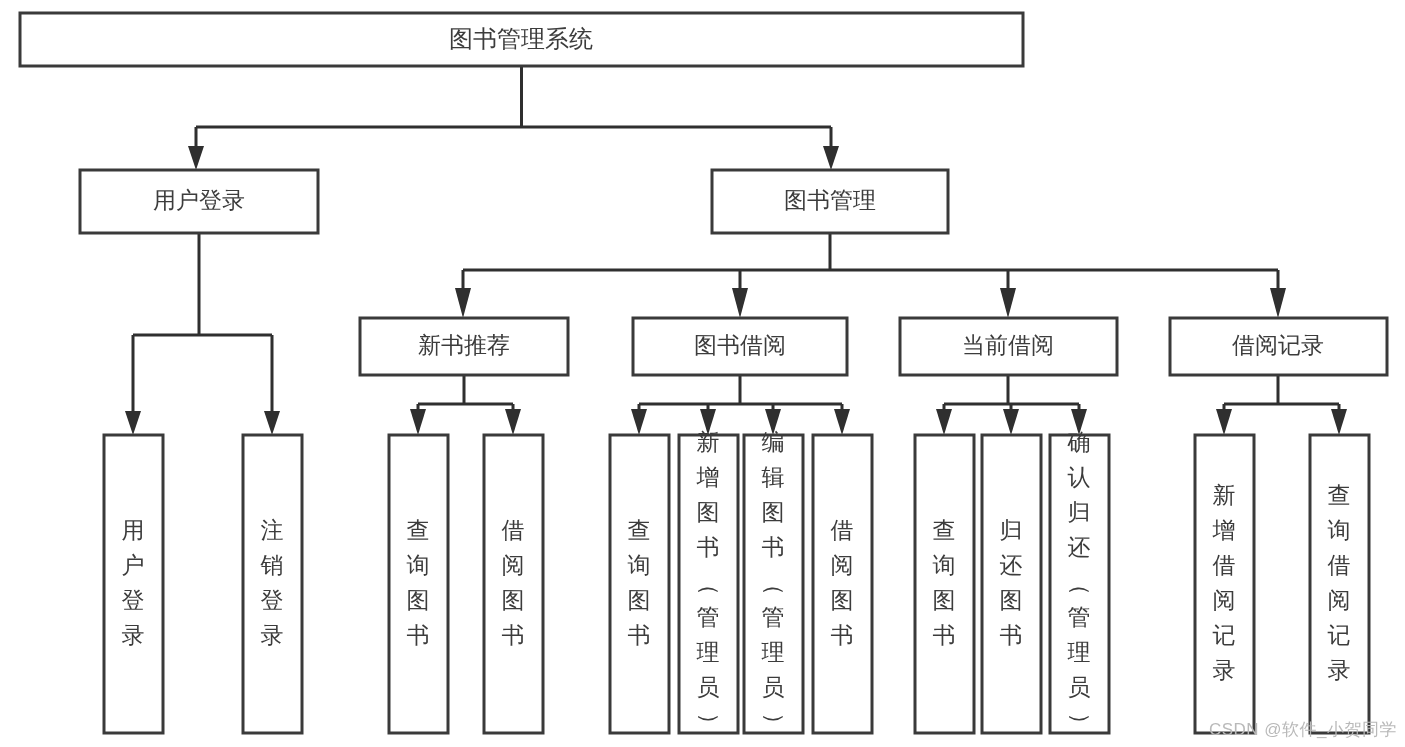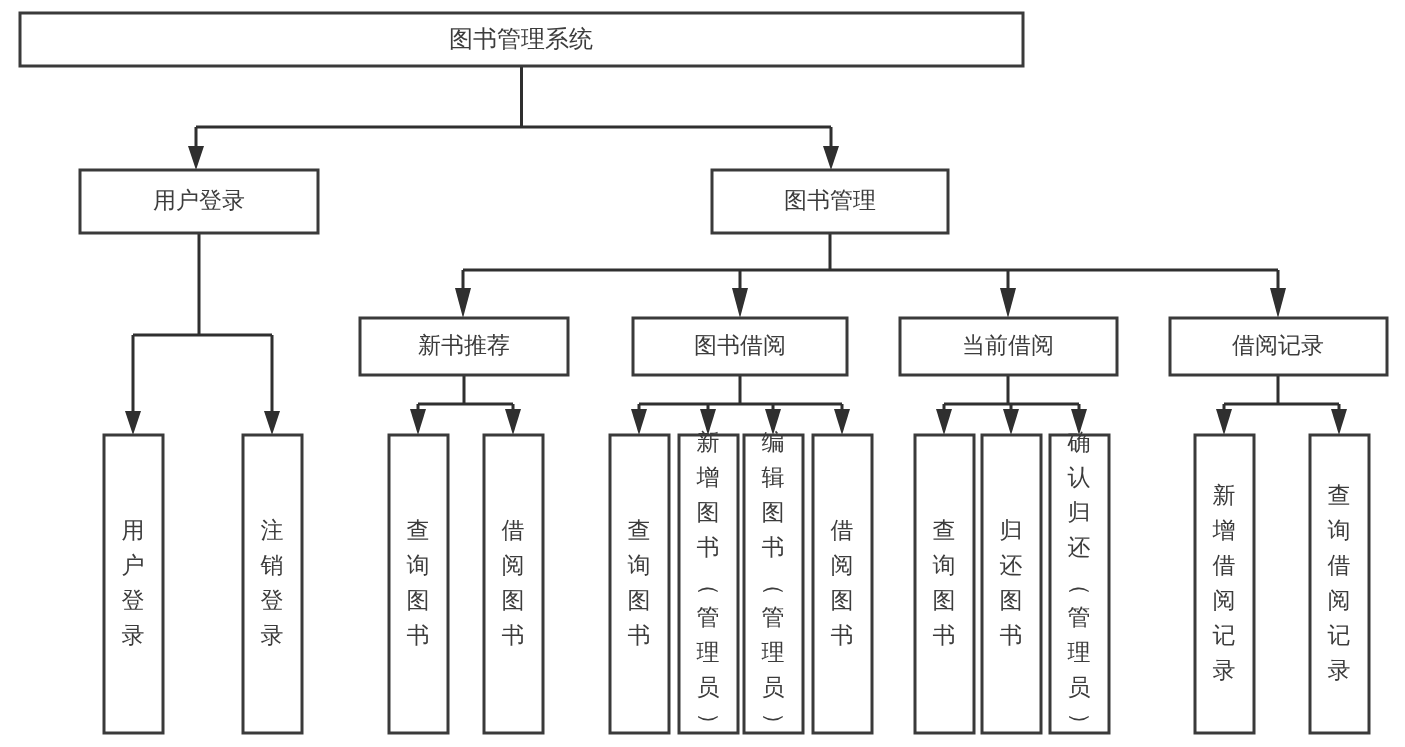--- a/index.html
+++ b/index.html
@@ -289,13 +289,14 @@
           <text class="vlabel-char" x="1339" y="531.5">询</text>
           <text class="vlabel-char" x="1339" y="566.5">借</text>
           <text class="vlabel-char" x="1339" y="601.5">阅</text>
           <text class="vlabel-char" x="1339" y="636.5">记</text>
           <text class="vlabel-char" x="1339" y="671.5">录</text>
         </g>
     </g>
 
   </svg>
 
+  <div class="watermark">CSDN @软件_小贺同学</div>
 </div>
 
 </body></html>

